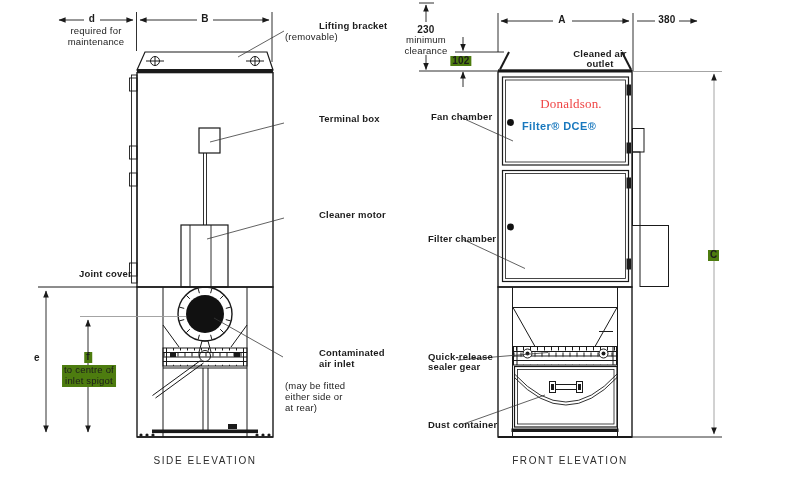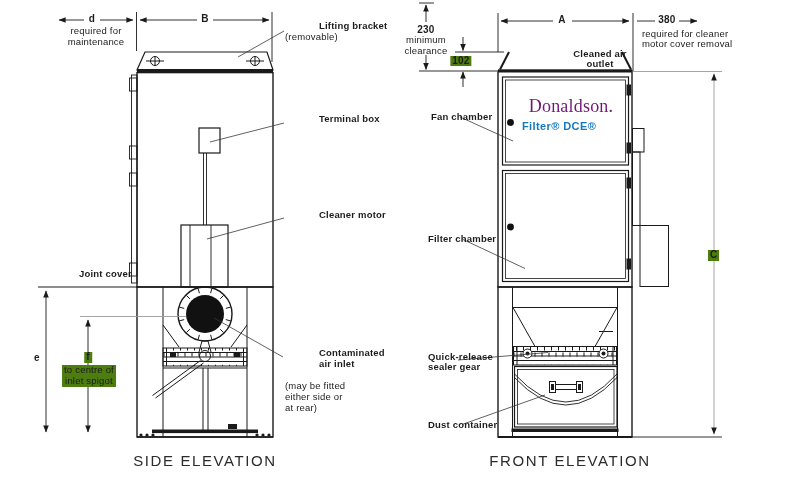--- a/index.html
+++ b/index.html
@@ -5,23 +5,23 @@
   html,body{margin:0;padding:0;background:#fff;}
   #canvas{position:relative;width:789px;height:480px;background:#ffffff;overflow:hidden;
           font-family:"Liberation Sans","DejaVu Sans",sans-serif;}
   svg{position:absolute;left:0;top:0;}
   .lbl{position:absolute;font-size:9.5px;line-height:10.8px;color:#1c1c1c;
        white-space:pre-line;letter-spacing:.2px;}
   .b{font-weight:bold;margin-left:34px;}
   .c{transform:translateX(-50%);text-align:center;}
   .bg{background:#4d7c0f;padding:0 2px;}
   .dim{font-size:10px;font-weight:bold;}
-  .cap{font-size:15px;letter-spacing:1.6px;color:#2b2b2b;}
+  .cap{font-size:10px;letter-spacing:1.6px;color:#2b2b2b;}
   .logo-brand{position:absolute;font-family:"Liberation Serif","DejaVu Serif",serif;
-       font-size:18px;color:#701a75;transform:translateX(-50%);letter-spacing:.2px;}
+       font-size:13px;color:#ef4444;transform:translateX(-50%);letter-spacing:.2px;}
   .logo-sub{position:absolute;font-size:11px;font-weight:bold;color:#1878be;letter-spacing:.4px;}
 </style>
 </head>
 <body>
 
 <div id="canvas">
 
 <svg width="789" height="480" viewBox="0 0 789 480">
   <defs>
     <marker id="arr" markerWidth="9" markerHeight="7" refX="6.6" refY="2.8" orient="auto-start-reverse" markerUnits="userSpaceOnUse">
@@ -300,22 +300,20 @@
 either side or
 at rear)</div>
 <div class="lbl cap c" style="left:205px;top:456px">SIDE ELEVATION</div>
 
 <div class="lbl dim c" style="left:426px;top:25px">230</div>
 <div class="lbl c" style="left:426px;top:35px">minimum
 clearance</div>
 <div class="lbl dim c bg" style="left:461px;top:55.5px">102</div>
 <div class="lbl dim c" style="left:562px;top:14.5px">A</div>
 <div class="lbl dim c" style="left:667px;top:14.5px">380</div>
-<div class="lbl" style="left:642px;top:28.5px">required for cleaner
-motor cover removal</div>
 <div class="lbl b c" style="left:566px;top:48.5px">Cleaned air
 outlet</div>
 <div class="lbl b" style="left:397px;top:112px">Fan chamber</div>
 <div class="lbl b" style="left:394px;top:233.5px">Filter chamber</div>
 <div class="lbl b" style="left:394px;top:351.5px">Quick-release
 sealer gear</div>
 <div class="lbl b" style="left:394px;top:420px">Dust container</div>
 <div class="lbl dim bg" style="left:708px;top:250px">C</div>
 <div class="lbl cap c" style="left:570px;top:456px">FRONT ELEVATION</div>
 

